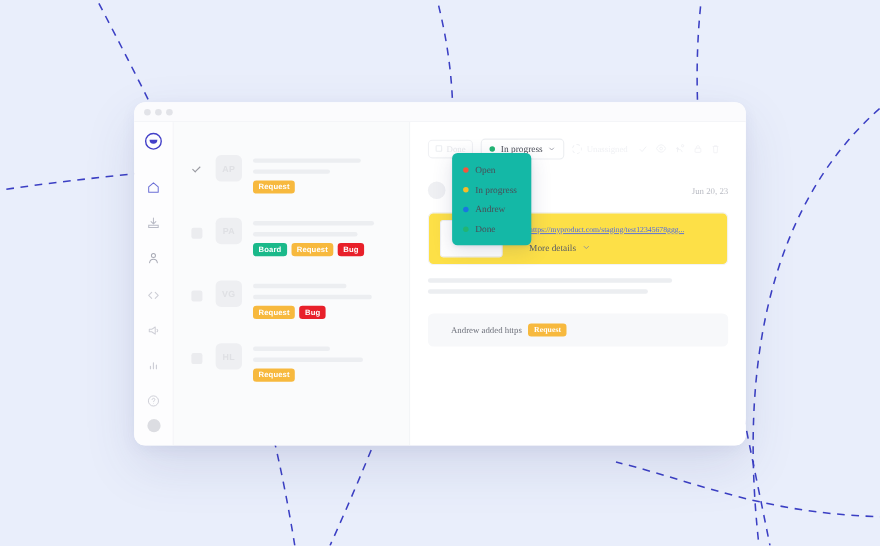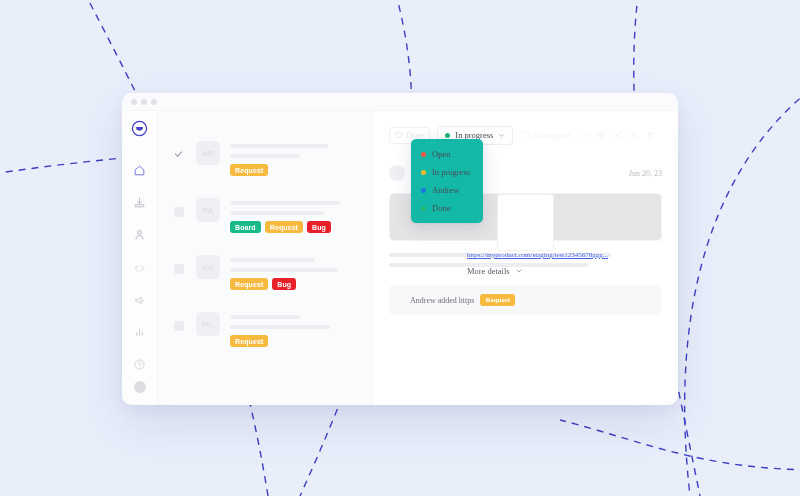--- a/index.html
+++ b/index.html
@@ -241,26 +241,25 @@
     font-size: 8px;
     color: #b9bbc3;
     white-space: nowrap;
   }
 
   
   .card {
     margin-top: 12px;
     border: 1px solid #f2f3f6;
     border-radius: 5px;
-    background: #e5e5e5;
+    background: #fde047;
     height: 48px;
     display: flex;
     align-items: center;
     padding: 0 10px;
-    flex-direction: column;
   }
   .thumb {
     width: 57px; height: 34px;
     border: 1px solid #eff0f3;
     border-radius: 3px;
     background: #ffffff;
     flex: 0 0 57px;
   }
   .card-right { margin-left: 24px; }
   .link {

